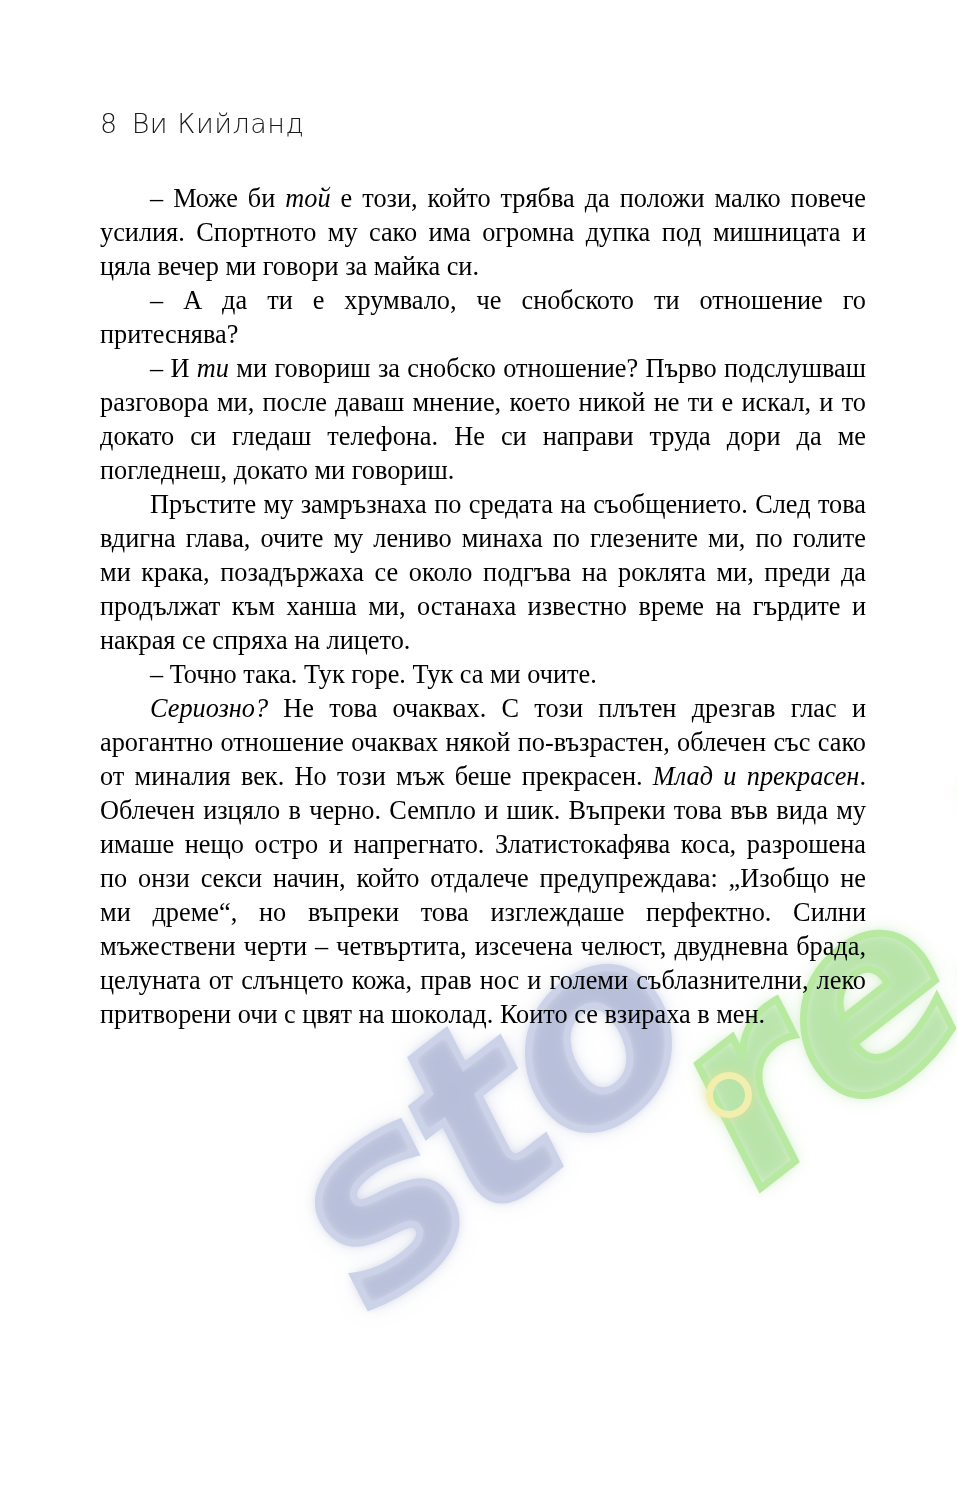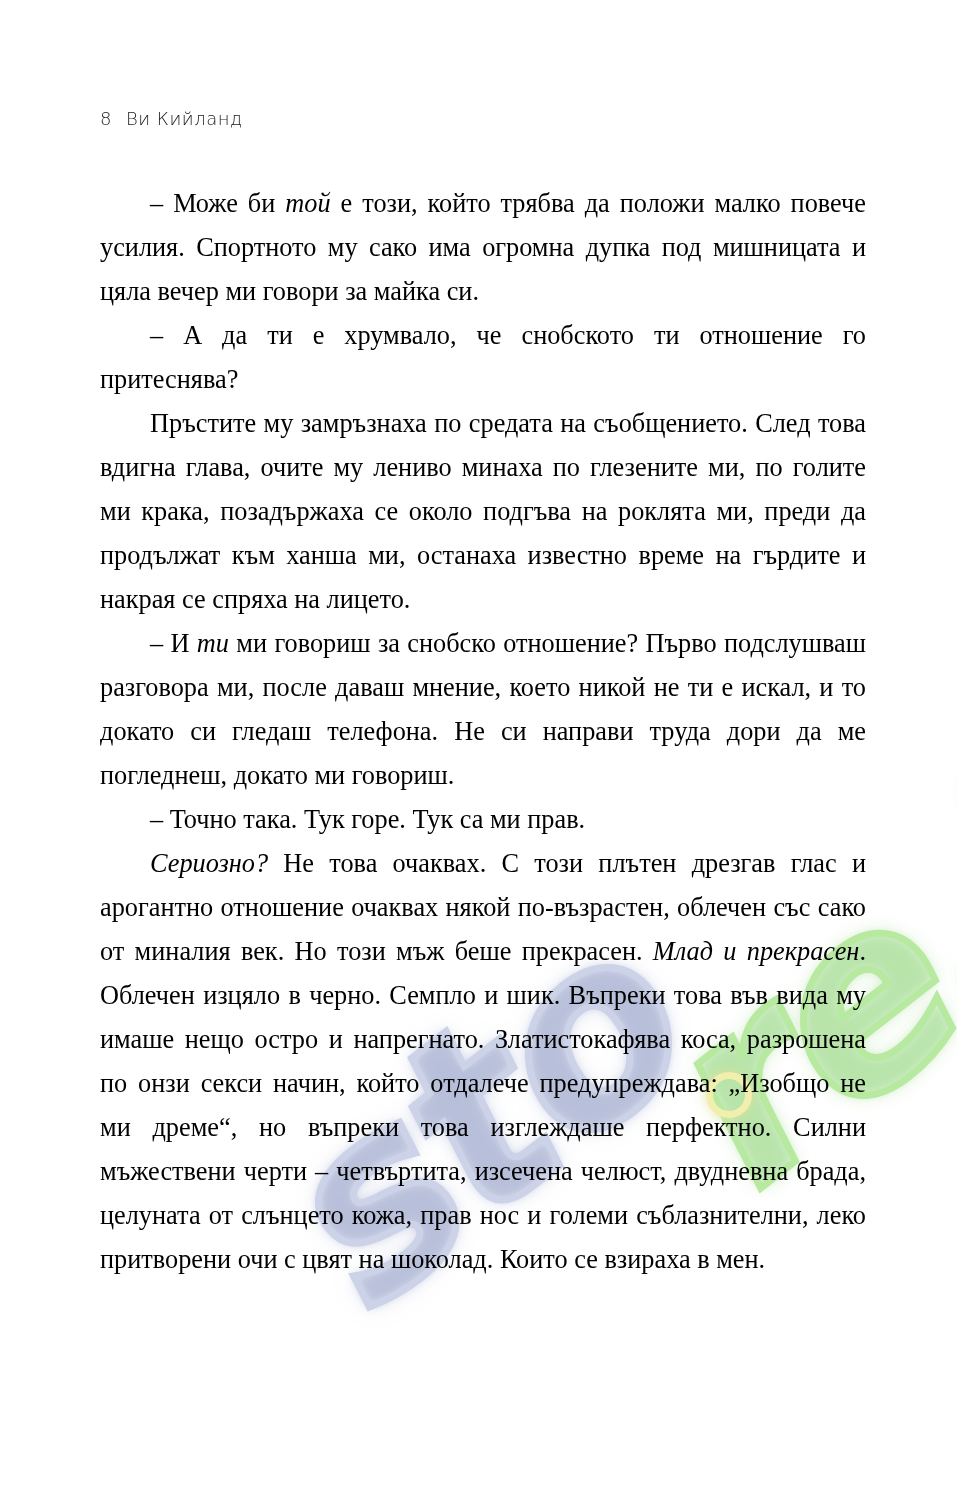--- a/index.html
+++ b/index.html
@@ -77,42 +77,42 @@
     box-sizing: border-box;
   }
 
   
   .running-head {
     position: absolute;
     left: 100px;
     top: 108px;
     z-index: 3;
     font-family: "DejaVu Sans", sans-serif;
-    font-size: 18px;
+    font-size: 27px;
     font-weight: 300;
     color: #1b1b1b;
     letter-spacing: 0.5px;
     white-space: nowrap;
   }
   .running-head .folio {
     margin-right: 14px;
   }
 
   
   .body-text {
     position: absolute;
     left: 100px;
     top: 182px;
     width: 766px;
     z-index: 3;
   }
   .para {
     margin: 0;
     font-size: 26.3px;
-    line-height: 44px;
+    line-height: 34px;
     text-align: justify;
     text-justify: inter-word;
     color: #000000;
     text-indent: 50px;
     hyphens: manual;
   }
   .para em {
     font-style: italic;
   }
 </style>
@@ -127,19 +127,19 @@
     <div class="wm-dot"></div>
   </div>
 
   <div class="running-head">
     <span class="folio">8</span><span>Ви Кийланд</span>
   </div>
 
   <div class="body-text" id="body-text">
       <p class="para"><span>– Може би </span><em>той</em><span> е този, който трябва да положи малко повече усилия. Спортното му сако има огромна дупка под мишницата и цяла вечер ми говори за майка си.</span></p>
       <p class="para"><span>– А да ти е хрумвало, че снобското ти отношение го притеснява?</span></p>
+      <p class="para"><span>– И </span><em>ти</em><span> ми говориш за снобско отношение? Първо подслушваш разговора ми, после даваш мнение, което никой не ти е искал, и то докато си гледаш телефона. Не си направи труда дори да ме погледнеш, докато ми говориш.</span></p>
       <p class="para"><span>Пръстите му замръзнаха по средата на съобщението. След това вдигна глава, очите му лениво минаха по глезените ми, по голите ми крака, позадържаха се около подгъва на роклята ми, преди да продължат към ханша ми, останаха известно време на гърдите и накрая се спряха на лицето.</span></p>
-      <p class="para"><span>– И </span><em>ти</em><span> ми говориш за снобско отношение? Първо подслушваш разговора ми, после даваш мнение, което никой не ти е искал, и то докато си гледаш телефона. Не си направи труда дори да ме погледнеш, докато ми говориш.</span></p>
-      <p class="para"><span>– Точно така. Тук горе. Тук са ми прав.</span></p>
+      <p class="para"><span>– Точно така. Тук горе. Тук са ми очите.</span></p>
       <p class="para"><em>Сериозно?</em><span> Не това очаквах. С този плътен дрезгав глас и арогантно отношение очаквах някой по-възрастен, облечен със сако от миналия век. Но този мъж беше прекрасен. </span><em>Млад и прекрасен</em><span>. Облечен изцяло в черно. Семпло и шик. Въпреки това във вида му имаше нещо остро и напрегнато. Златистокафява коса, разрошена по онзи секси начин, който отдалече предупреждава: „Изобщо не ми дреме“, но въпреки това изглеждаше перфектно. Силни мъжествени черти – четвъртита, изсечена челюст, двудневна брада, целуната от слънцето кожа, прав нос и големи съблазнителни, леко притворени очи с цвят на шоколад. Които се взираха в мен.</span></p>
     </div>
 
 </div>
 
 </body></html>

